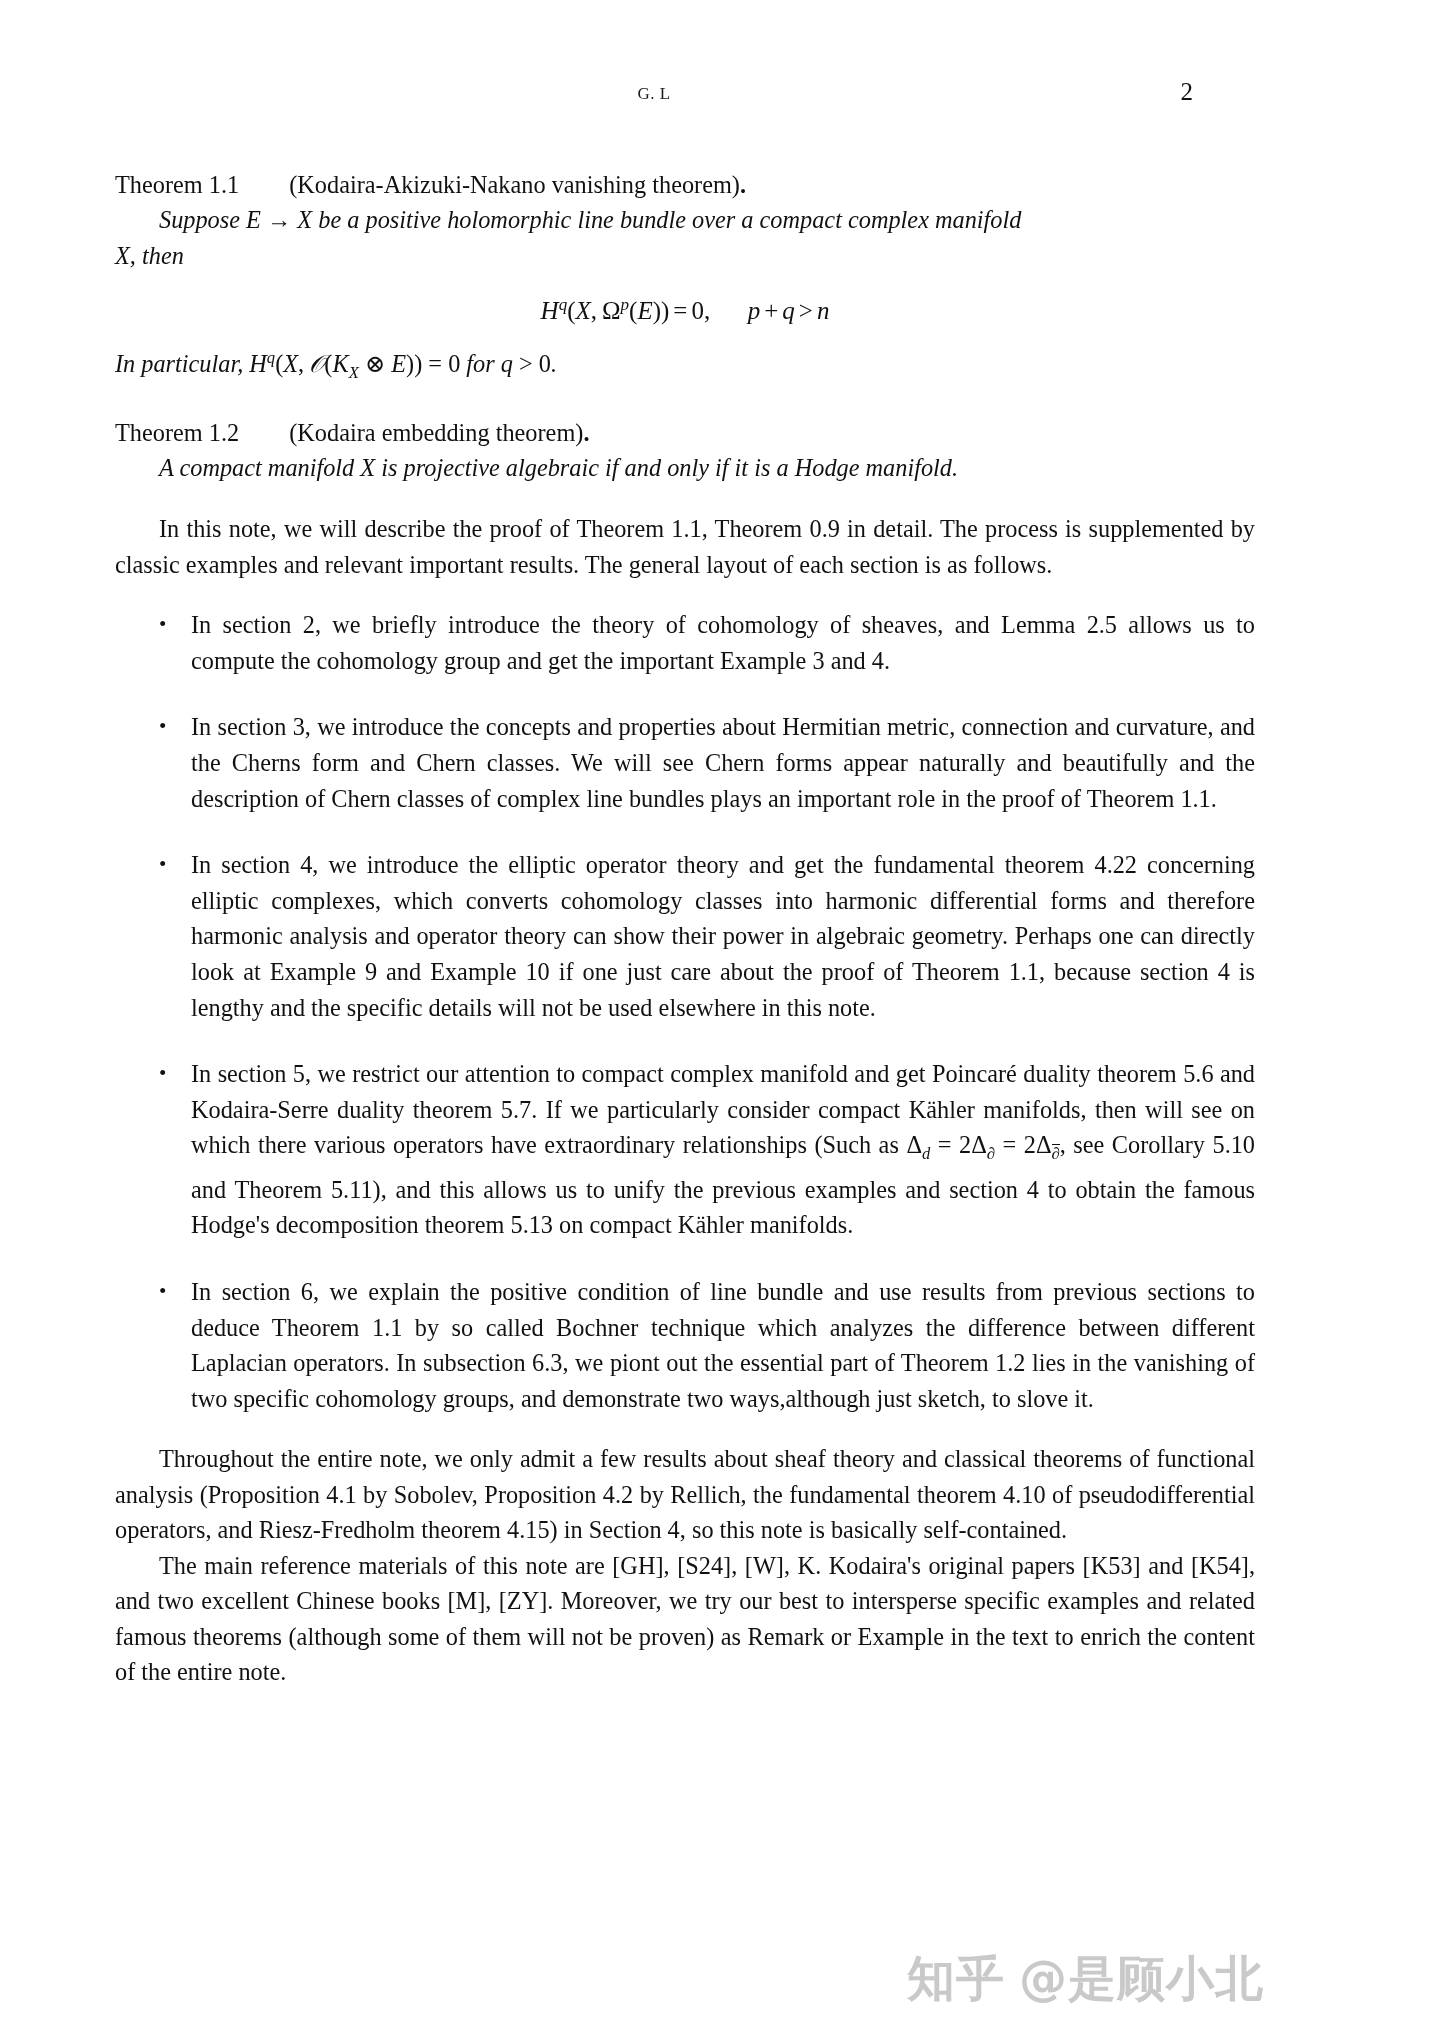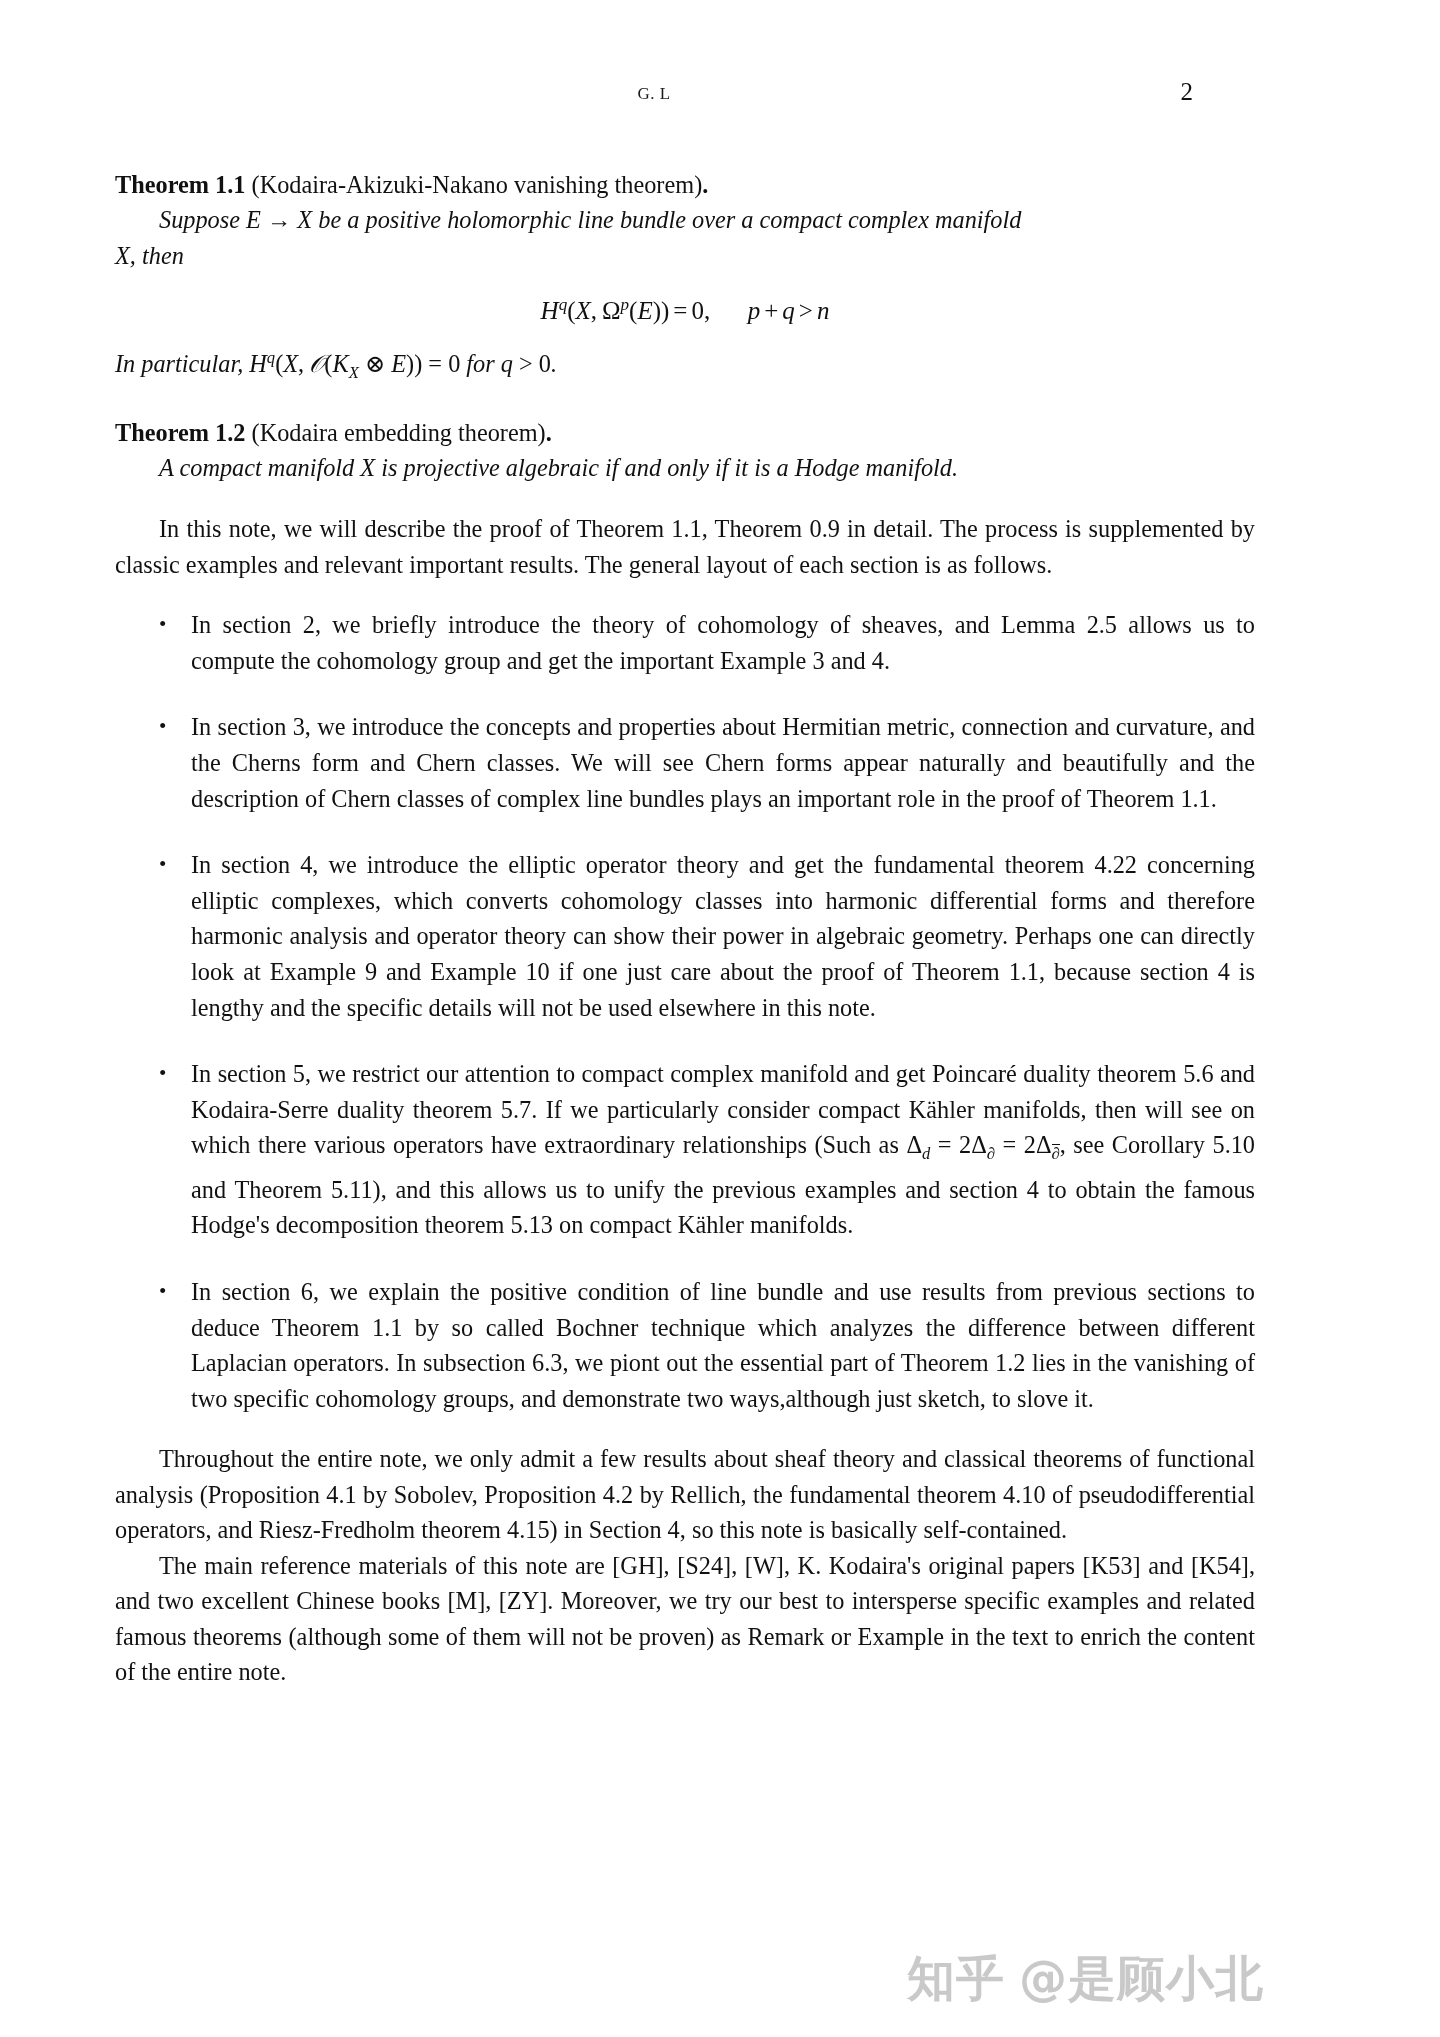--- a/index.html
+++ b/index.html
@@ -54,24 +54,25 @@
     text-align: justify;
     text-justify: inter-word;
     color: #111111;
   }
   .thm-head {
     margin: 0;
     font-size: 24.3px;
     line-height: 34px;
   }
   .thm-name {
-    font-weight: bold;
+    font-weight: normal;
   }
   .thm-paren {
     font-weight: normal;
+    margin-left: 44px;
   }
   .thm-dot {
     font-weight: bold;
   }
   .thm-body {
     margin: 0;
     font-style: italic;
     text-indent: 44px;
     line-height: 36px;
   }

